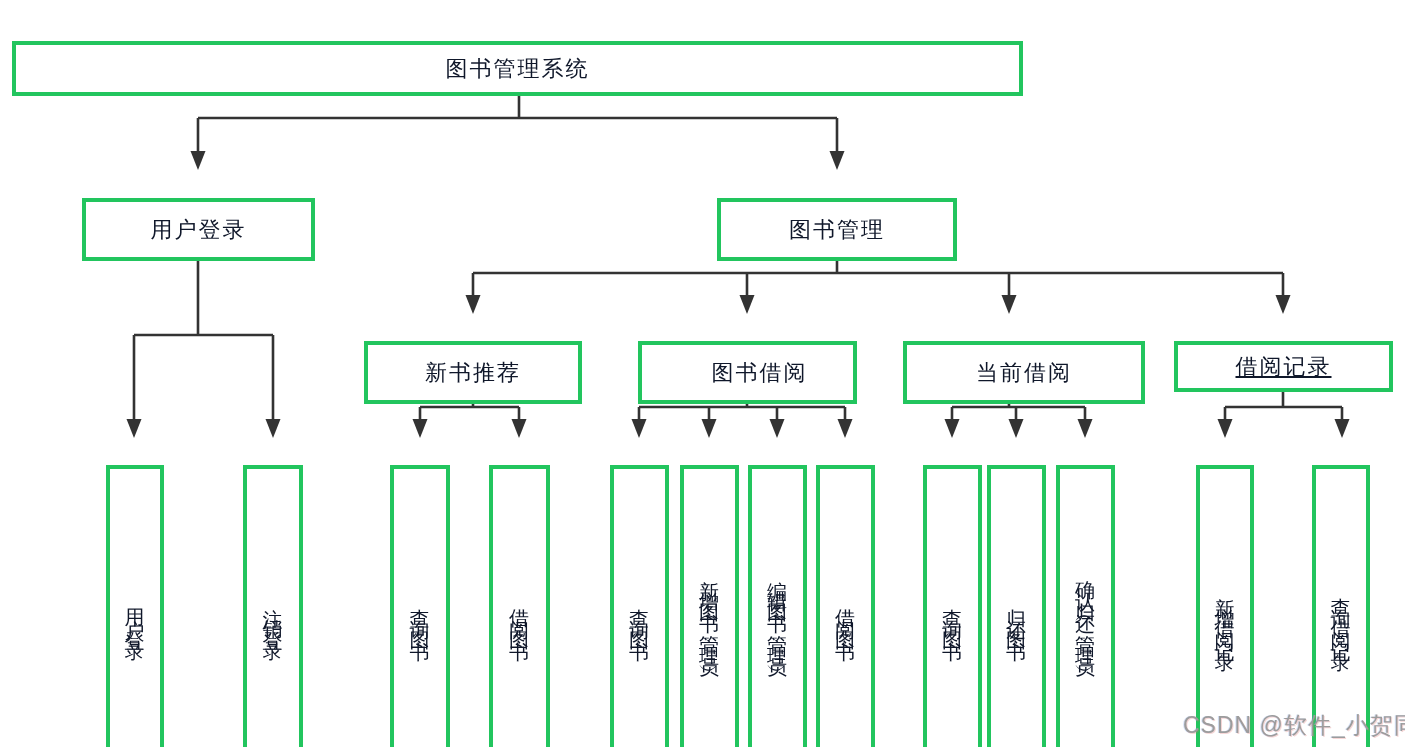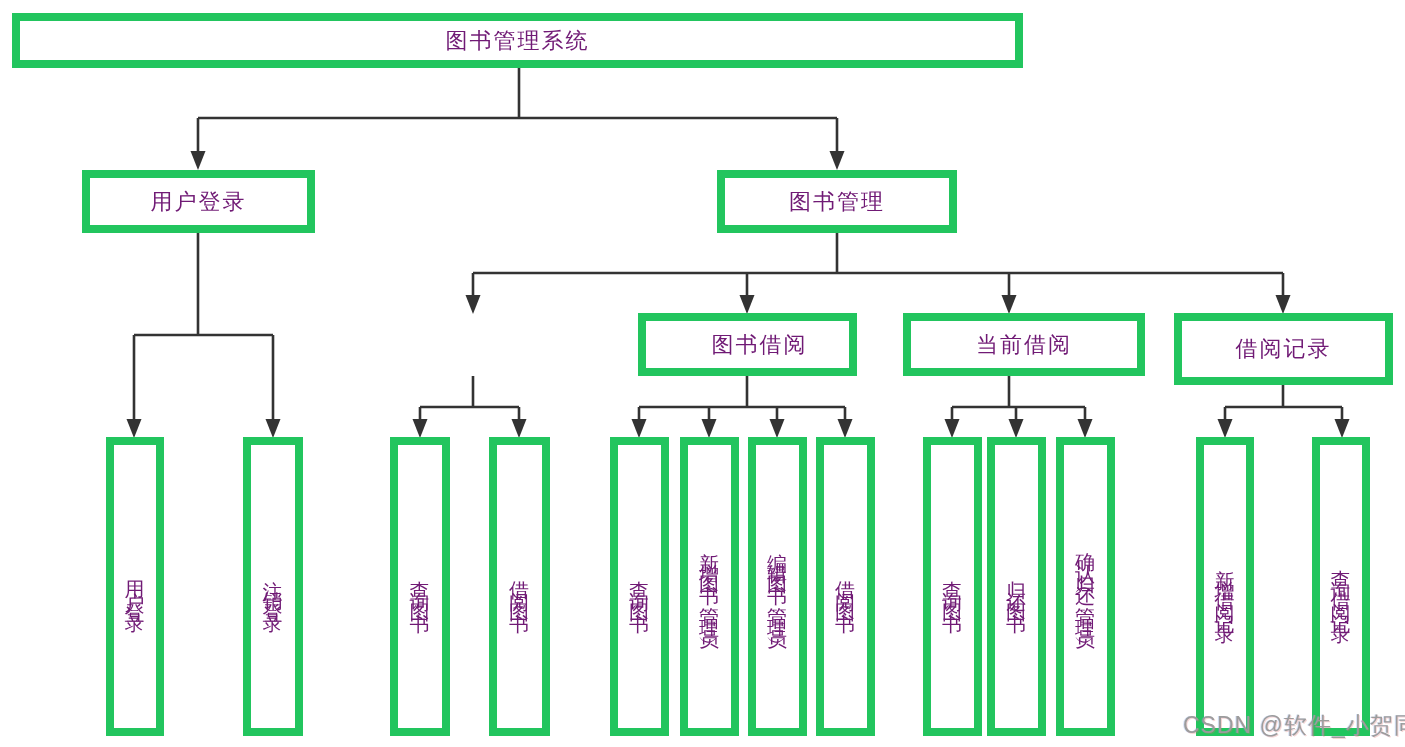--- a/index.html
+++ b/index.html
@@ -5,22 +5,23 @@
   html,body { margin:0; padding:0; background:#ffffff; }
   .stage {
     position:relative; width:1405px; height:747px; background:#ffffff;
     font-family:"Liberation Sans","DejaVu Sans",sans-serif; overflow:hidden;
   }
   svg.connectors { position:absolute; left:0; top:0; width:1405px; height:747px; }
   svg.connectors path { stroke:#333333; stroke-width:2.6; fill:none; }
   svg.connectors polygon { fill:#333333; stroke:none; }
   .box {
     position:absolute; box-sizing:border-box; background:#ffffff;
-    border:8px solid #22c55e; display:flex; align-items:center; justify-content:center;
-    color:#701a75;
+    border:4px solid #22c55e; display:flex; align-items:center; justify-content:center;
+    color:#0f172a;
+    margin-top:28px;
   }
   .box.h .lbl { font-size:22px; letter-spacing:2px; white-space:nowrap; }
   .box.v .lbl {
     writing-mode:vertical-rl; text-orientation:mixed;
     font-size:20px; letter-spacing:11px; line-height:1.1; white-space:nowrap;
   }
   .watermark {
     position:absolute; left:1183px; top:710px; font-size:23px; letter-spacing:1px;
     color:#9c9c9c; white-space:nowrap;
     text-shadow:1px 1px 0 rgba(222,110,110,0.28), -1px 0 0 rgba(110,150,230,0.28);
@@ -78,27 +79,30 @@
     <span class="lbl">图书管理系统</span>
   </div>
 
   <div class="box h" style="left:82px; top:170px; width:233px; height:63px;">
     <span class="lbl">用户登录</span>
   </div>
   <div class="box h" style="left:717px; top:170px; width:240px; height:63px;text-align:right;">
     <span class="lbl">图书管理</span>
   </div>
 
+  <div class="box h" style="left:364px; top:313px; width:218px; height:63px;">
+    <span class="lbl">新书推荐</span>
+  </div>
   <div class="box h" style="left:638px; top:313px; width:219px; height:63px;padding-left:24px;">
     <span class="lbl">图书借阅</span>
   </div>
   <div class="box h" style="left:903px; top:313px; width:242px; height:63px;">
     <span class="lbl">当前借阅</span>
   </div>
-  <div class="box h" style="left:1174px; top:313px; width:219px; height:72px;">
+  <div class="box h" style="left:1174px; top:313px; width:219px; height:51px;text-decoration:underline;">
     <span class="lbl">借阅记录</span>
   </div>
 
   <div class="box v" style="left:106px; top:437px; width:58px; height:299px;">
     <span class="lbl">用户登录</span>
   </div>
   <div class="box v" style="left:243px; top:437px; width:60px; height:299px;">
     <span class="lbl">注销登录</span>
   </div>
 

